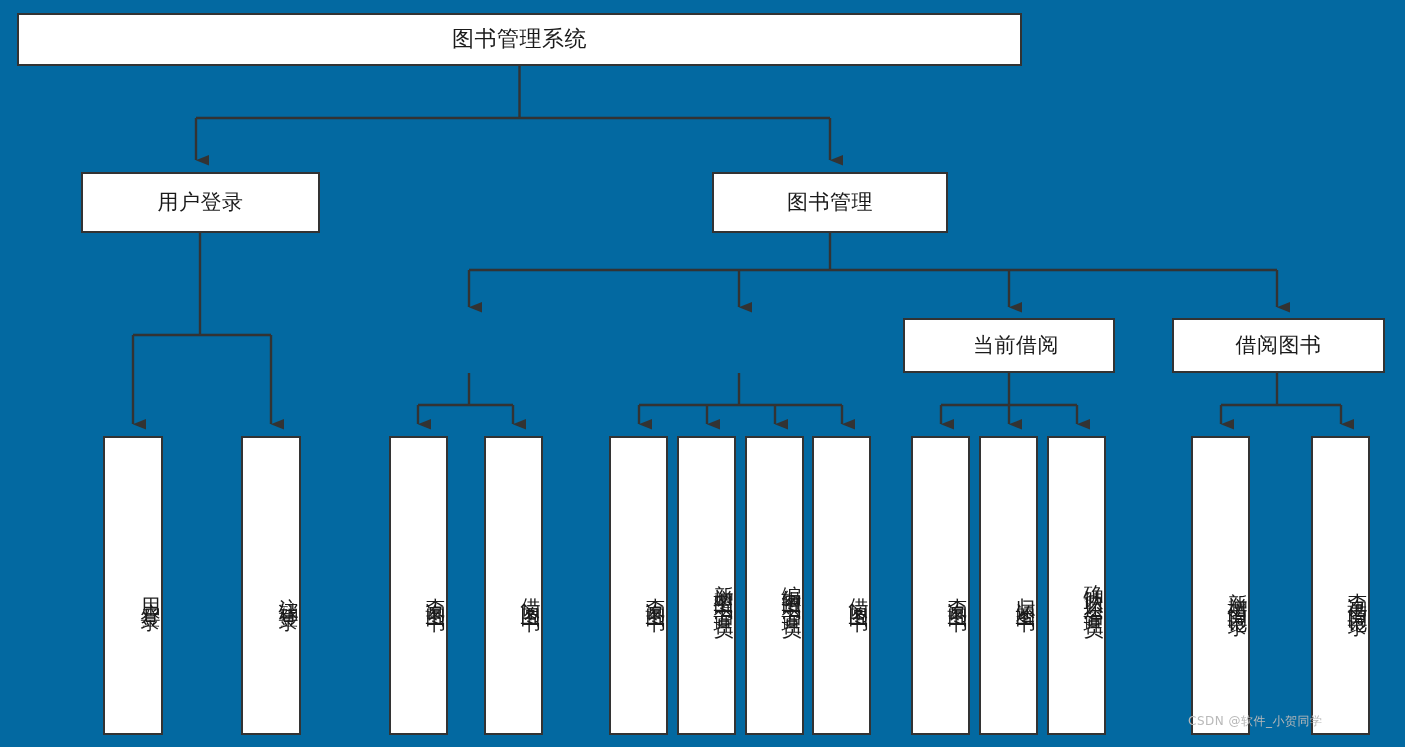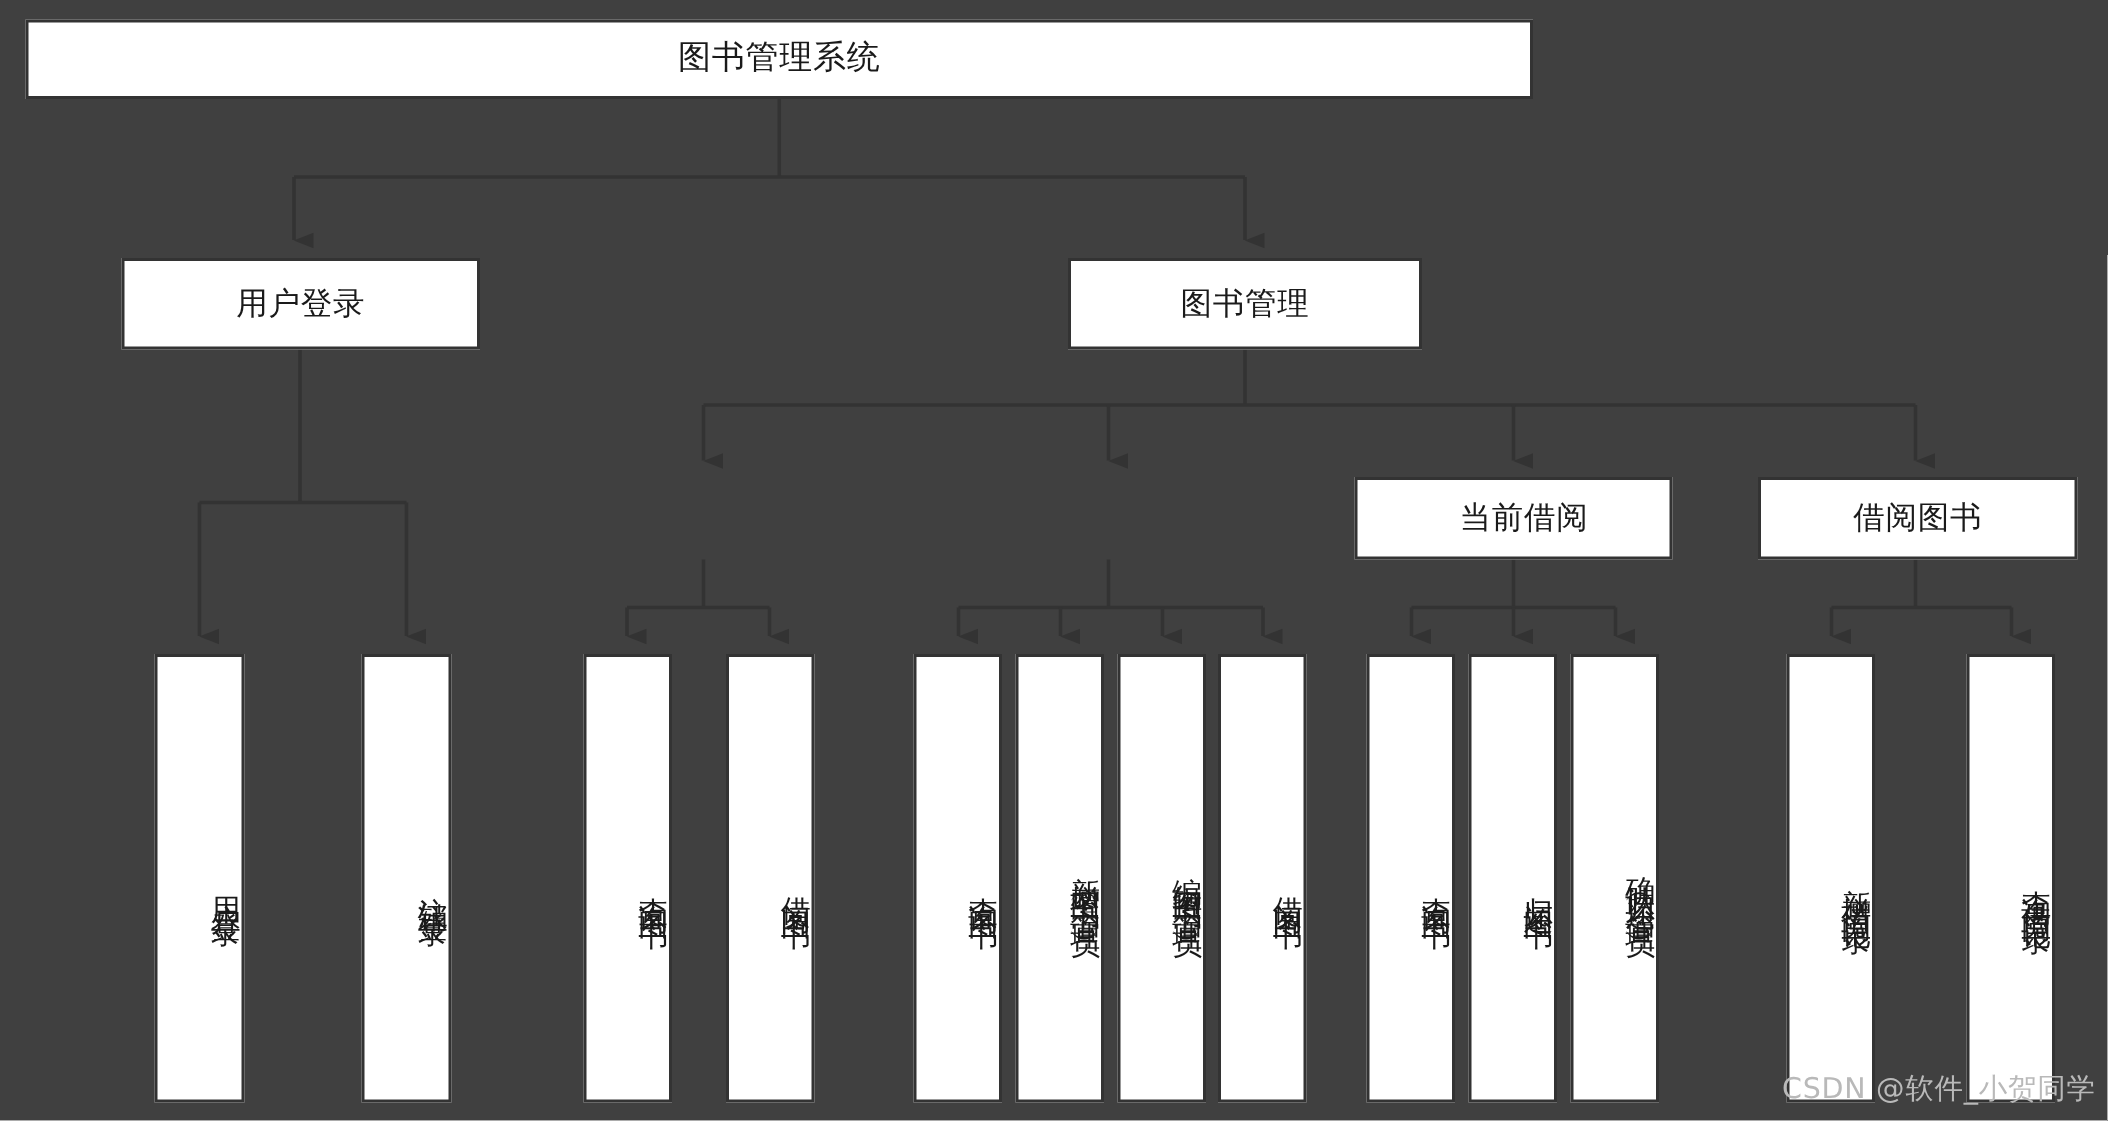--- a/index.html
+++ b/index.html
@@ -7,21 +7,21 @@
     padding: 0;
     background: #ffffff;
   }
   body {
     font-family: "DejaVu Sans", "Liberation Sans", sans-serif;
   }
   #diagram-root {
     position: relative;
     width: 1405px;
     height: 747px;
-    background: #404040;
+    background: #0369a1;
     overflow: hidden;
   }
   svg.wires {
     position: absolute;
     left: 0;
     top: 0;
     width: 1405px;
     height: 747px;
     pointer-events: none;
   }
@@ -54,21 +54,21 @@
     padding-top: 12px;
   }
   .node.vert .vlabel {
     writing-mode: vertical-rl;
     text-orientation: upright;
     white-space: nowrap;
   }
   .watermark {
     position: absolute;
     color: #b9b9b9;
-    font-size: 19px;
+    font-size: 12px;
     letter-spacing: 0.5px;
     white-space: nowrap;
     user-select: none;
   }
 </style>
 </head>
 <body>
 
 <div id="diagram-root">
 

